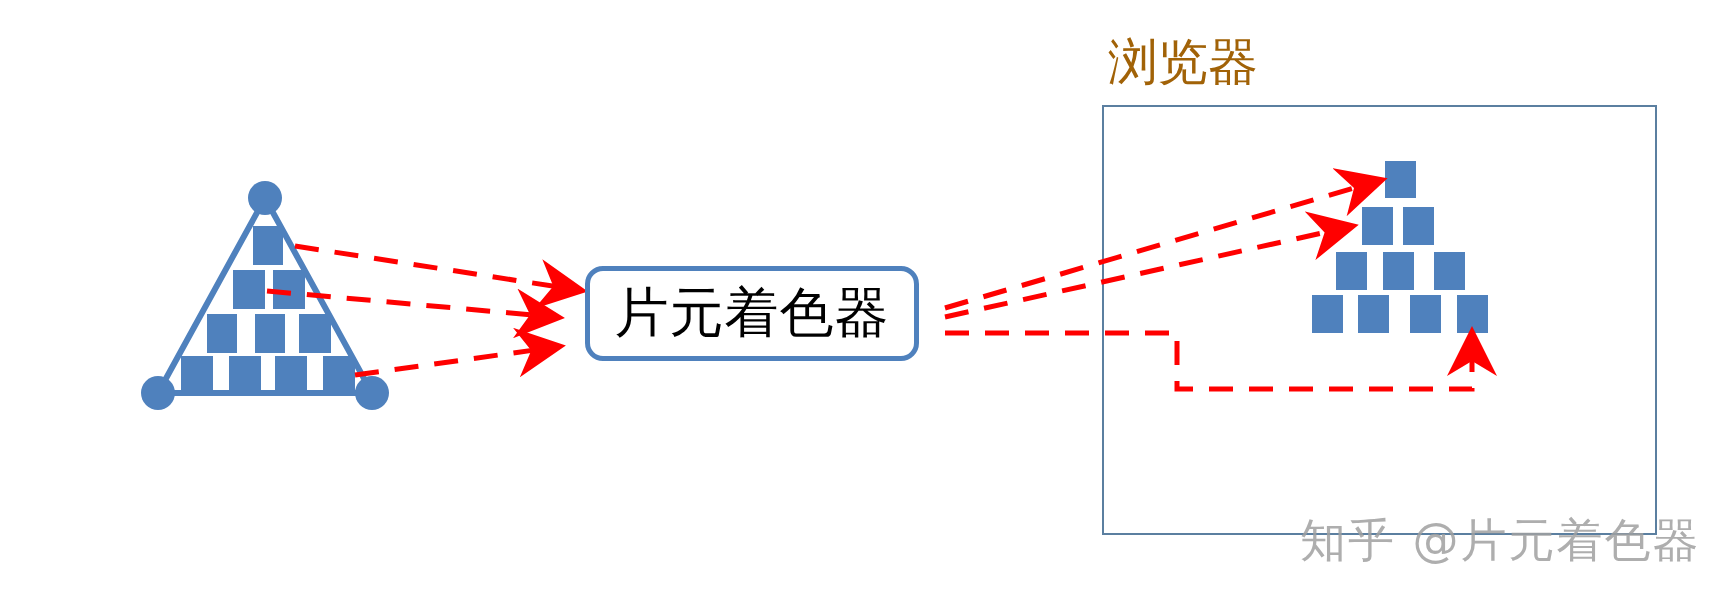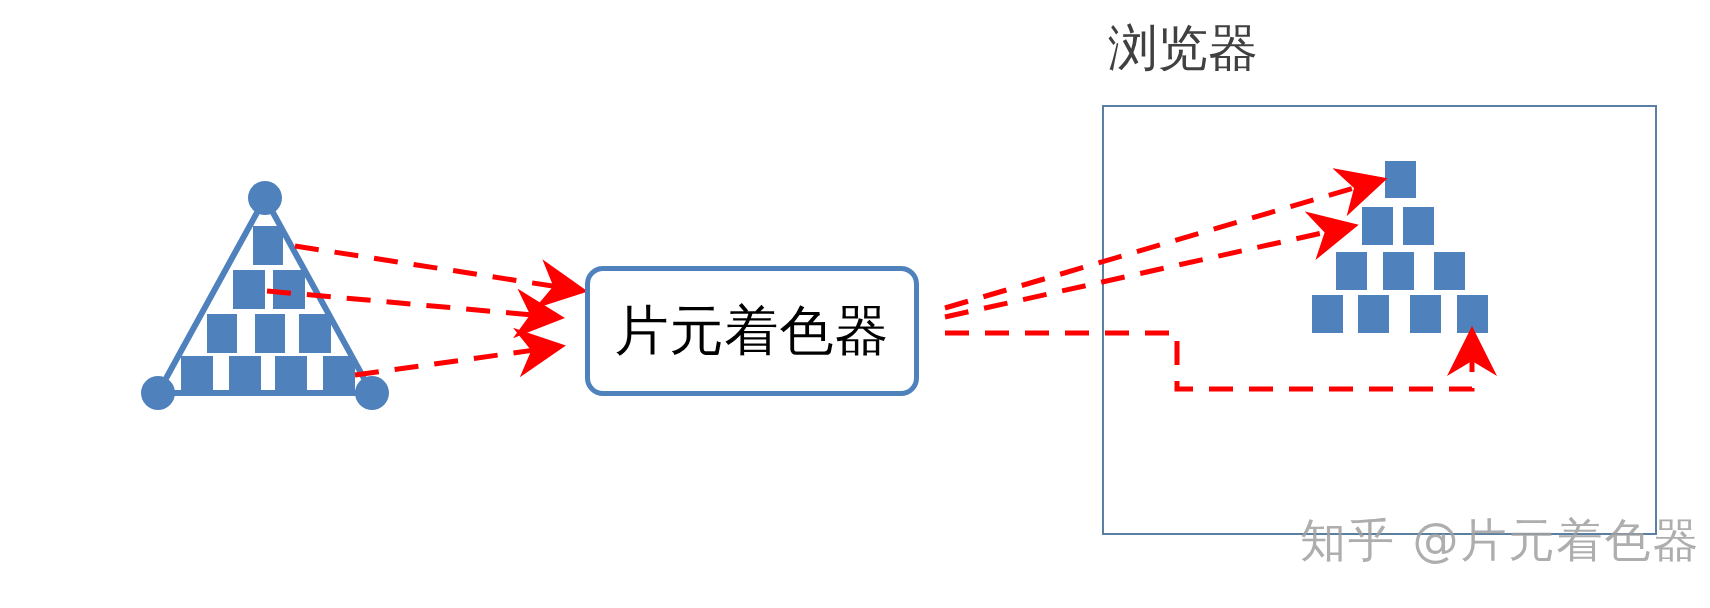--- a/index.html
+++ b/index.html
@@ -1,24 +1,24 @@
 <!DOCTYPE html>
 <html><head>
   <meta charset="utf-8">
   <style>
     html, body { margin: 0; padding: 0; background: #ffffff; }
     body { width: 1710px; height: 608px; position: relative; overflow: hidden; }
     #canvas { position: absolute; left: 0; top: 0; width: 1710px; height: 608px; }
     .browser-title {
-      position: absolute; left: 1108px; top: 18px;
+      position: absolute; left: 1108px; top: 32px;
       font-family: "DejaVu Serif", "Liberation Serif", serif;
-      font-size: 50px; line-height: 60px; color: #404040;
+      font-size: 50px; line-height: 60px; color: #a16207;
     }
     .shader-box {
-      position: absolute; left: 585px; top: 266px; width: 334px; height: 130px;
+      position: absolute; left: 585px; top: 266px; width: 334px; height: 95px;
       border: 5px solid #4f81bd; border-radius: 18px; box-sizing: border-box;
       display: flex; align-items: center; justify-content: center;
       background: #ffffff;
     }
     .shader-label {
       font-family: "DejaVu Sans", "Liberation Sans", sans-serif;
       font-size: 54px; color: #000000; letter-spacing: 1px;
     }
     .watermark {
       position: absolute; left: 1300px; top: 510px;

